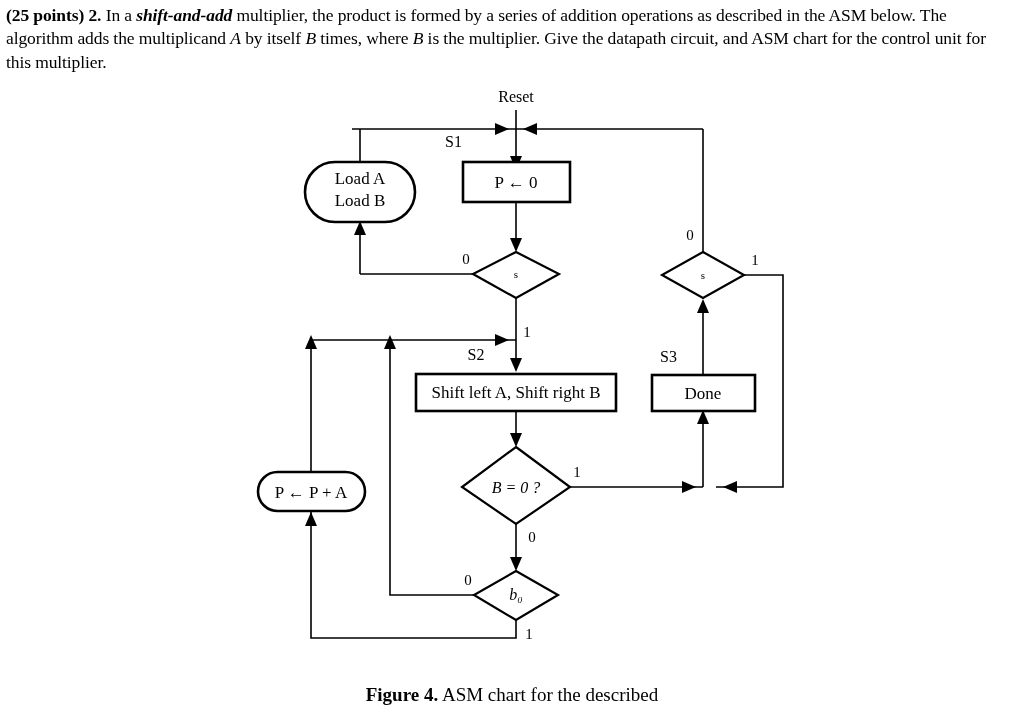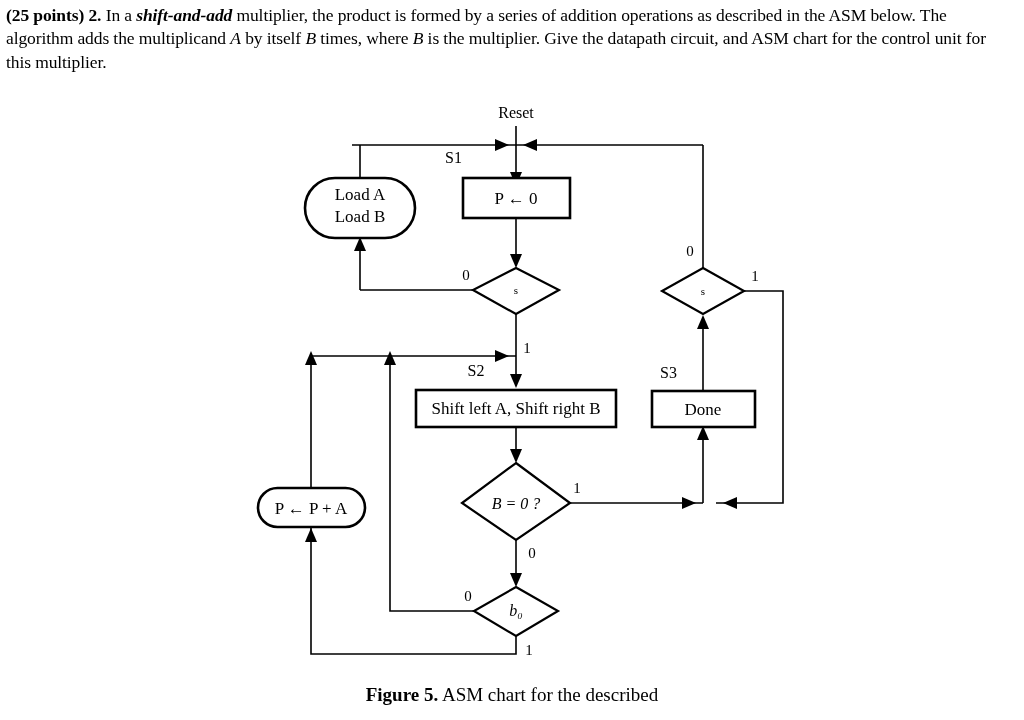--- a/index.html
+++ b/index.html
@@ -23,21 +23,21 @@
     font-size: 17.5px;
     line-height: 1.33;
     text-align: left;
     letter-spacing: -0.1px;
   }
   #problem-text .bold { font-weight: bold; }
   #problem-text .ital { font-style: italic; }
   #figure-area {
     position: absolute;
     left: 0;
-    top: 88px;
+    top: 72px;
     width: 912px;
     height: 590px;
     text-align: center;
   }
   #figure-caption {
     position: absolute;
     left: 0;
     top: 684px;
     width: 1024px;
     text-align: center;
@@ -180,14 +180,14 @@
     <text class="lbl lbl-state" x="660" y="290" text-anchor="start">S3</text>
     <rect class="shape-box" x="652" y="303" width="103" height="36"></rect>
     <text class="lbl lbl-box" x="703" y="327" text-anchor="middle">Done</text>
 
     <line class="wire" x1="703" y1="415" x2="703" y2="345"></line>
     <path d="M 697 352 L 703 338 L 709 352 z" fill="#000"></path>
   </svg>
 </div>
 
 <div id="figure-caption">
-  <span class="cap-bold">Figure 5.</span><span> ASM chart for the described</span>
+  <span class="cap-bold">Figure 4.</span><span> ASM chart for the described</span>
 </div>
 
 </body></html>

